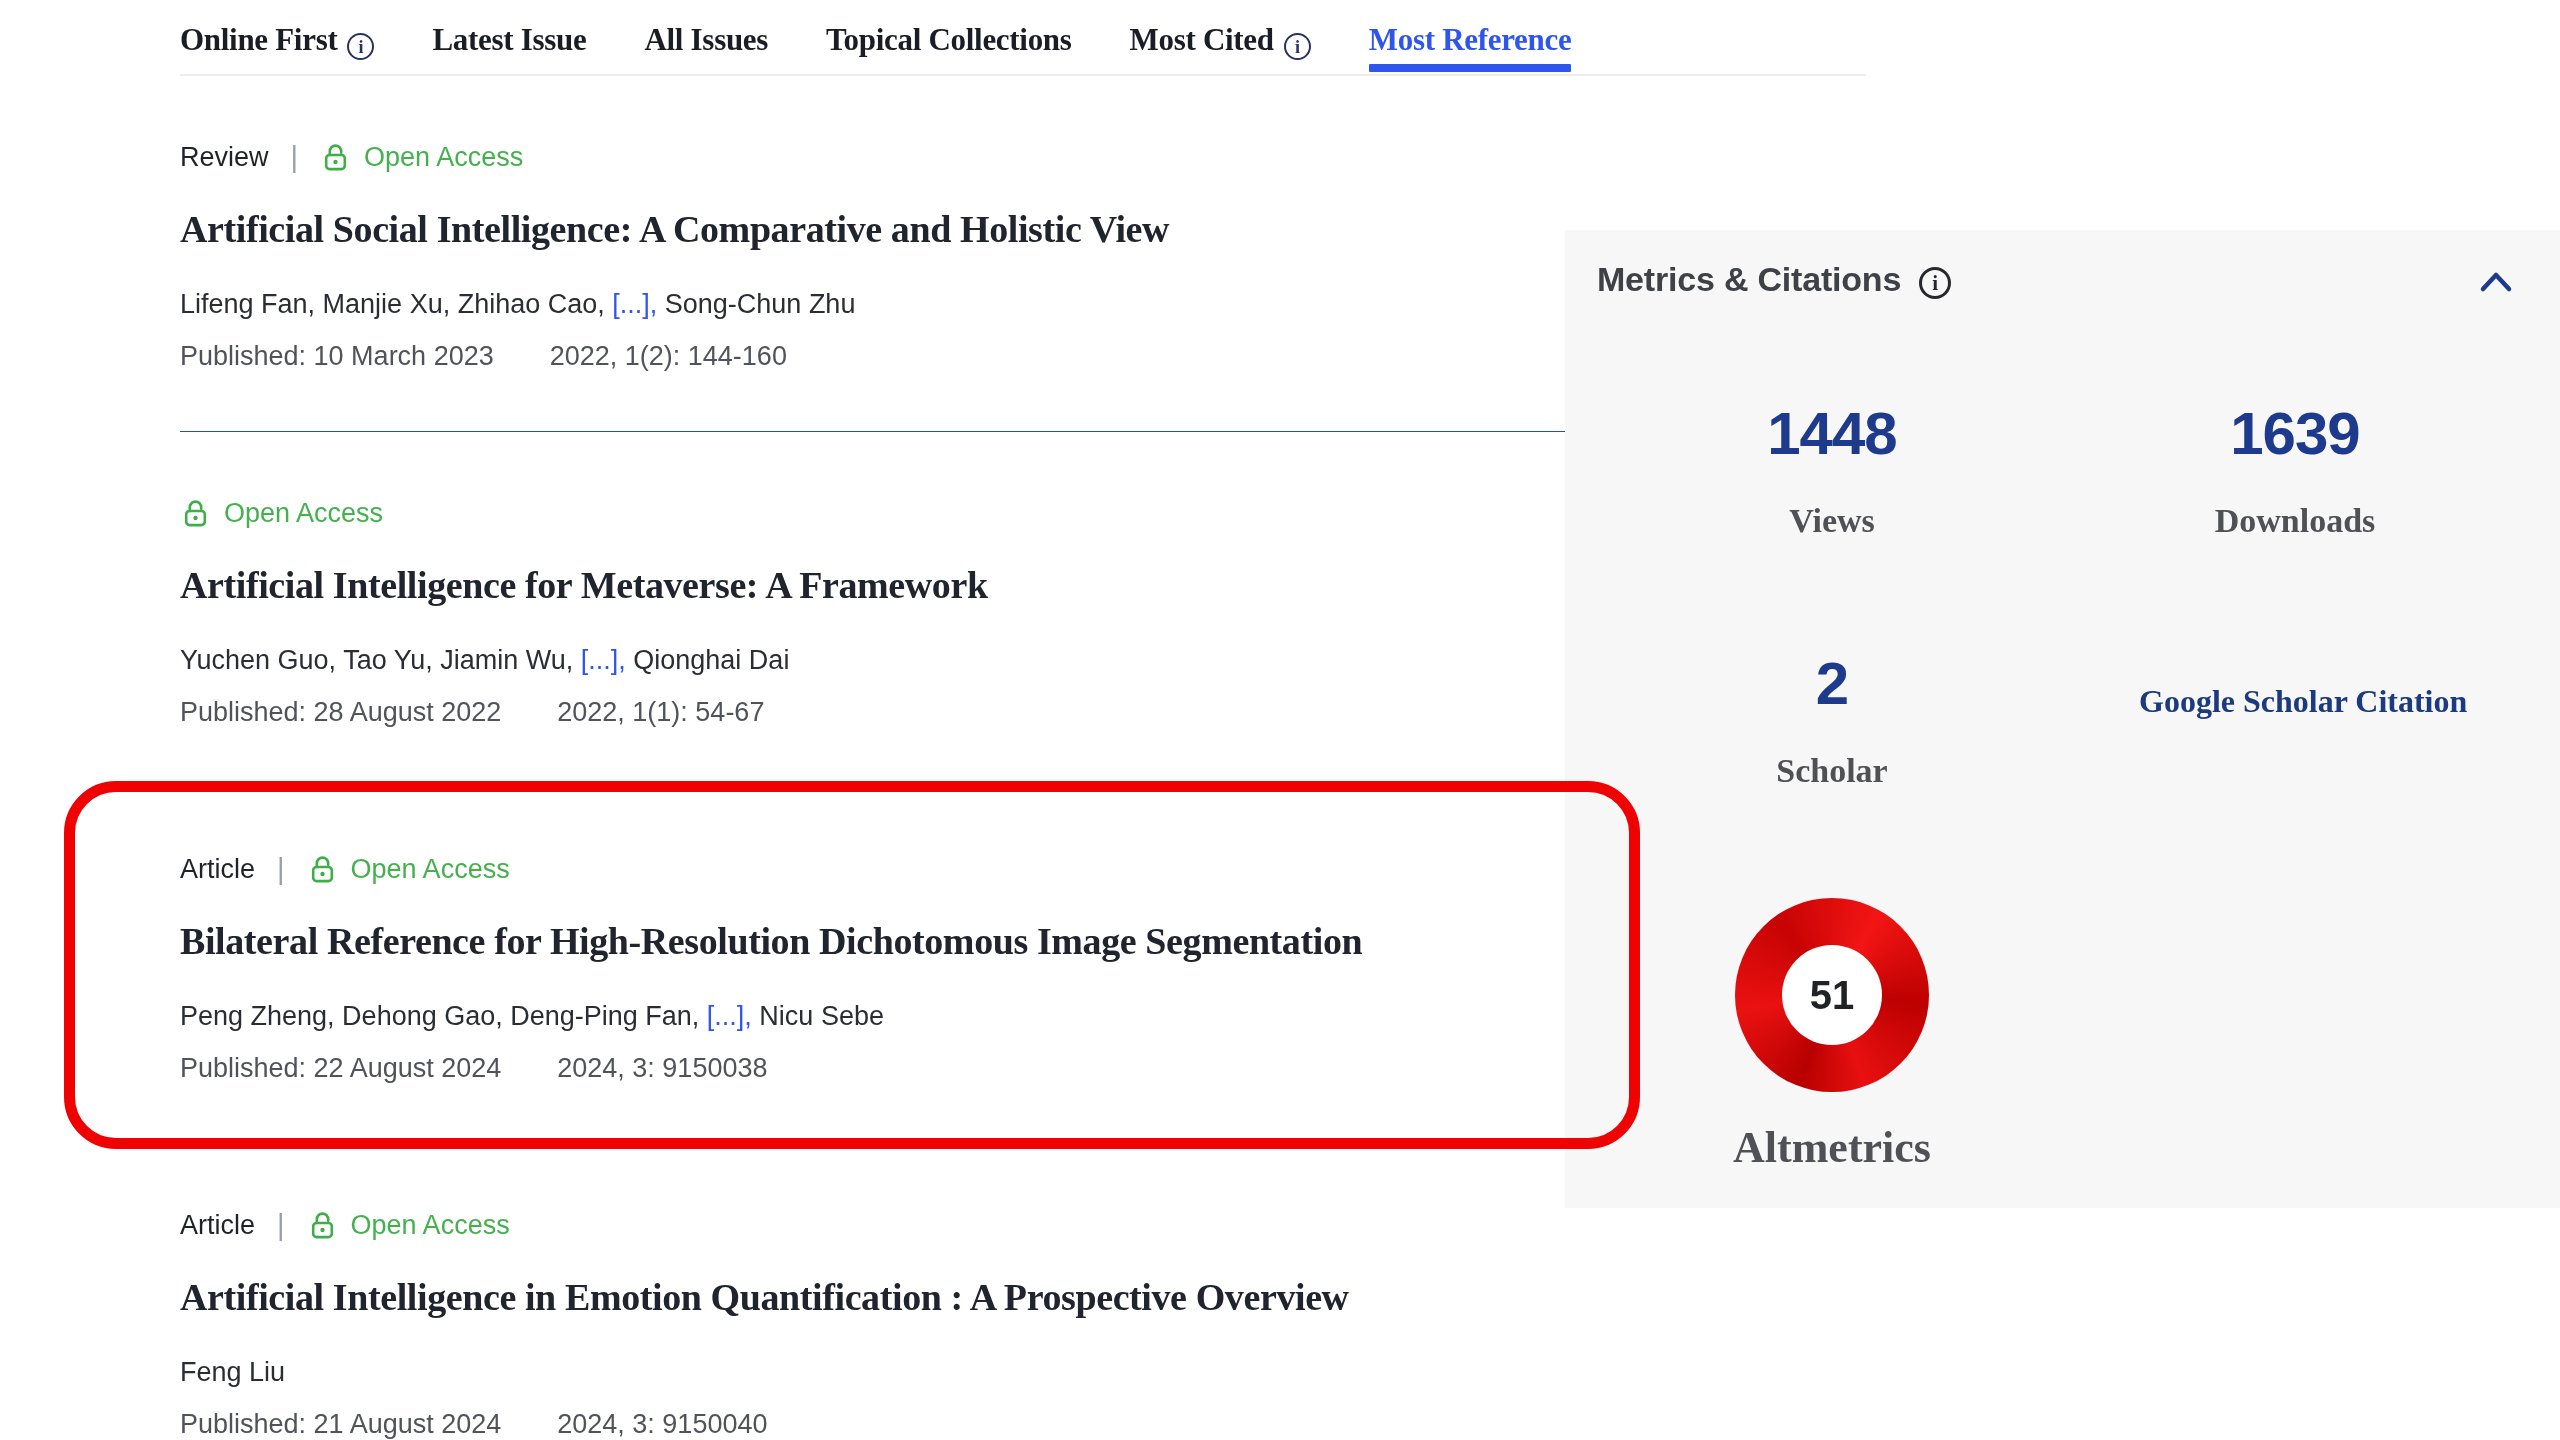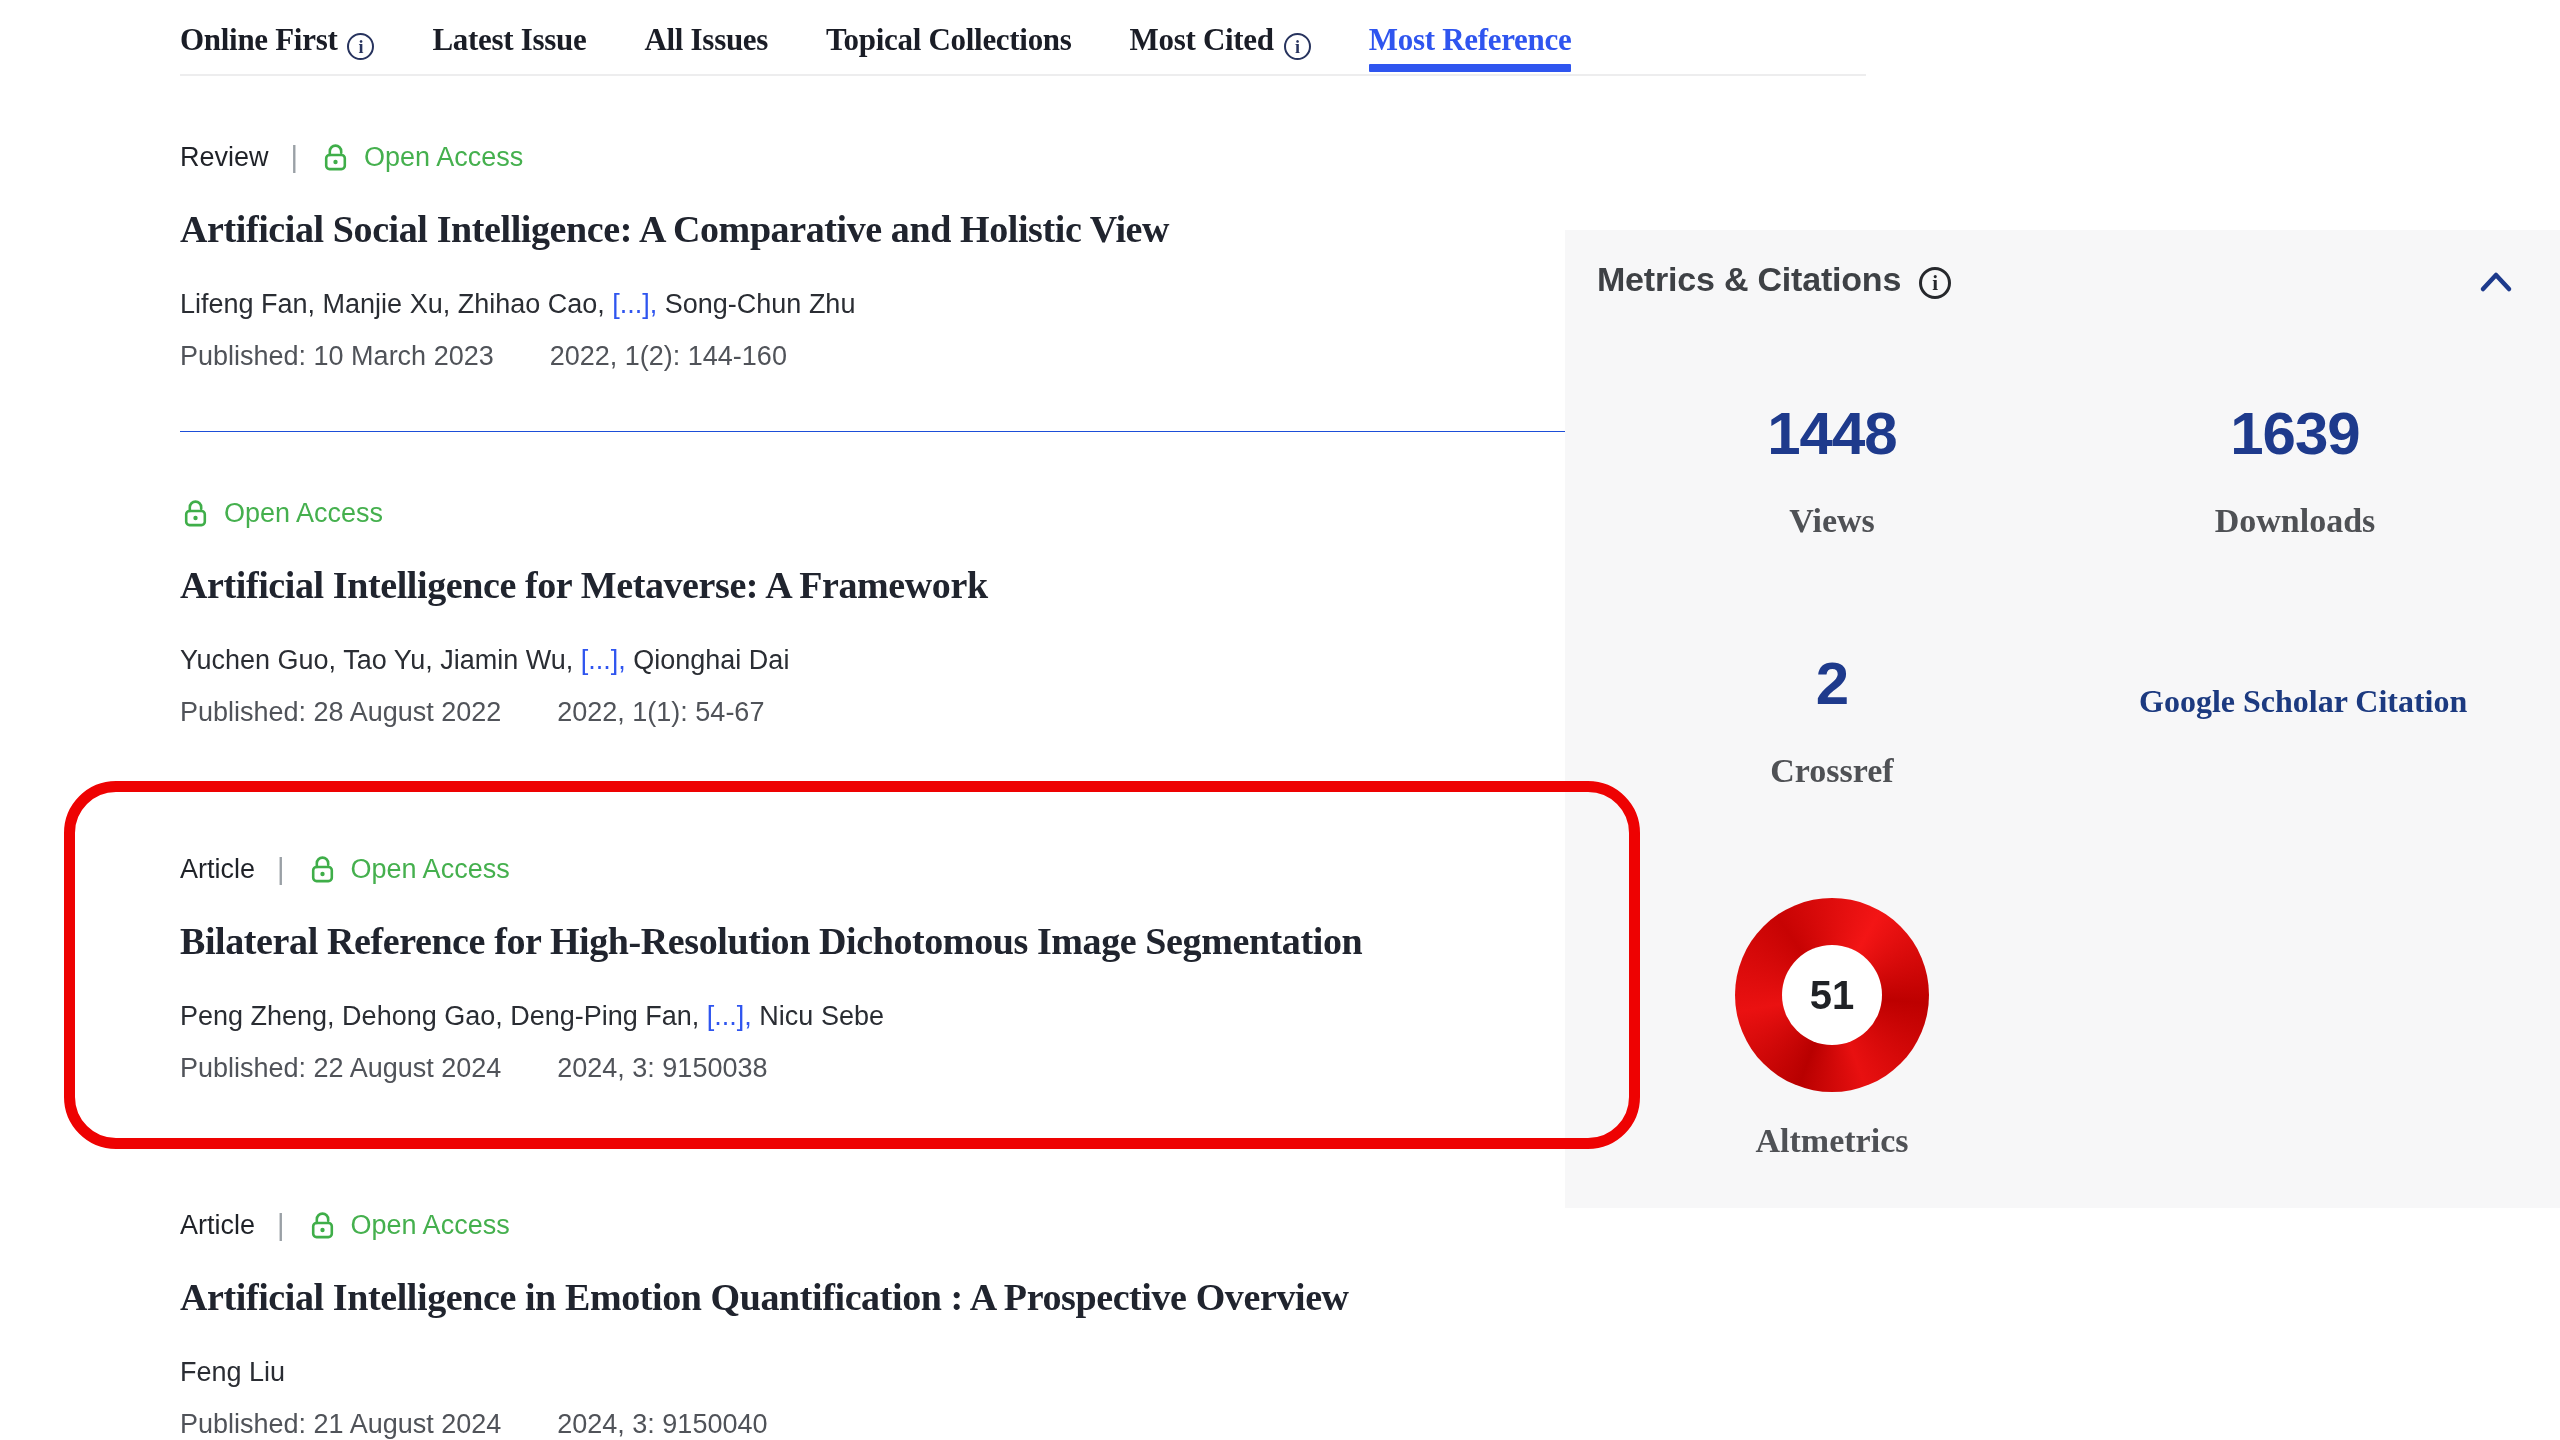--- a/index.html
+++ b/index.html
@@ -101,21 +101,21 @@
     cursor:pointer;
   }
   .altmetric-inner {
     position:absolute; left:50%; top:50%; transform:translate(-50%,-50%);
     width:100px; height:100px; background:#ffffff; border-radius:50%;
     display:flex; align-items:center; justify-content:center;
     font-size:40px; font-weight:700; color:#202226;
   }
   .altmetric-label {
     margin-top:30px; font-family:"Liberation Serif", serif; font-weight:700;
-    font-size:34px; color:#4f5155;
+    font-size:44px; color:#4f5155;
   }
 </style>
 </head>
 <body>
 
 <div class="page">
 
   <nav class="tabs">
     <div class="tab">
       <span>Online First</span>
@@ -217,21 +217,21 @@
     <div class="stat stat-views">
       <div class="value">1448</div>
       <div class="label">Views</div>
     </div>
     <div class="stat stat-downloads">
       <div class="value">1639</div>
       <div class="label">Downloads</div>
     </div>
     <div class="stat stat-crossref">
       <div class="value">2</div>
-      <div class="label">Crossref</div>
+      <div class="label">Scholar</div>
     </div>
     <div class="gscholar">Google Scholar Citation</div>
 
     <div class="altmetric-block">
       <div class="altmetric-badge">
         <div class="altmetric-inner">51</div>
       </div>
       <div class="altmetric-label">Altmetrics</div>
     </div>
   </aside>

